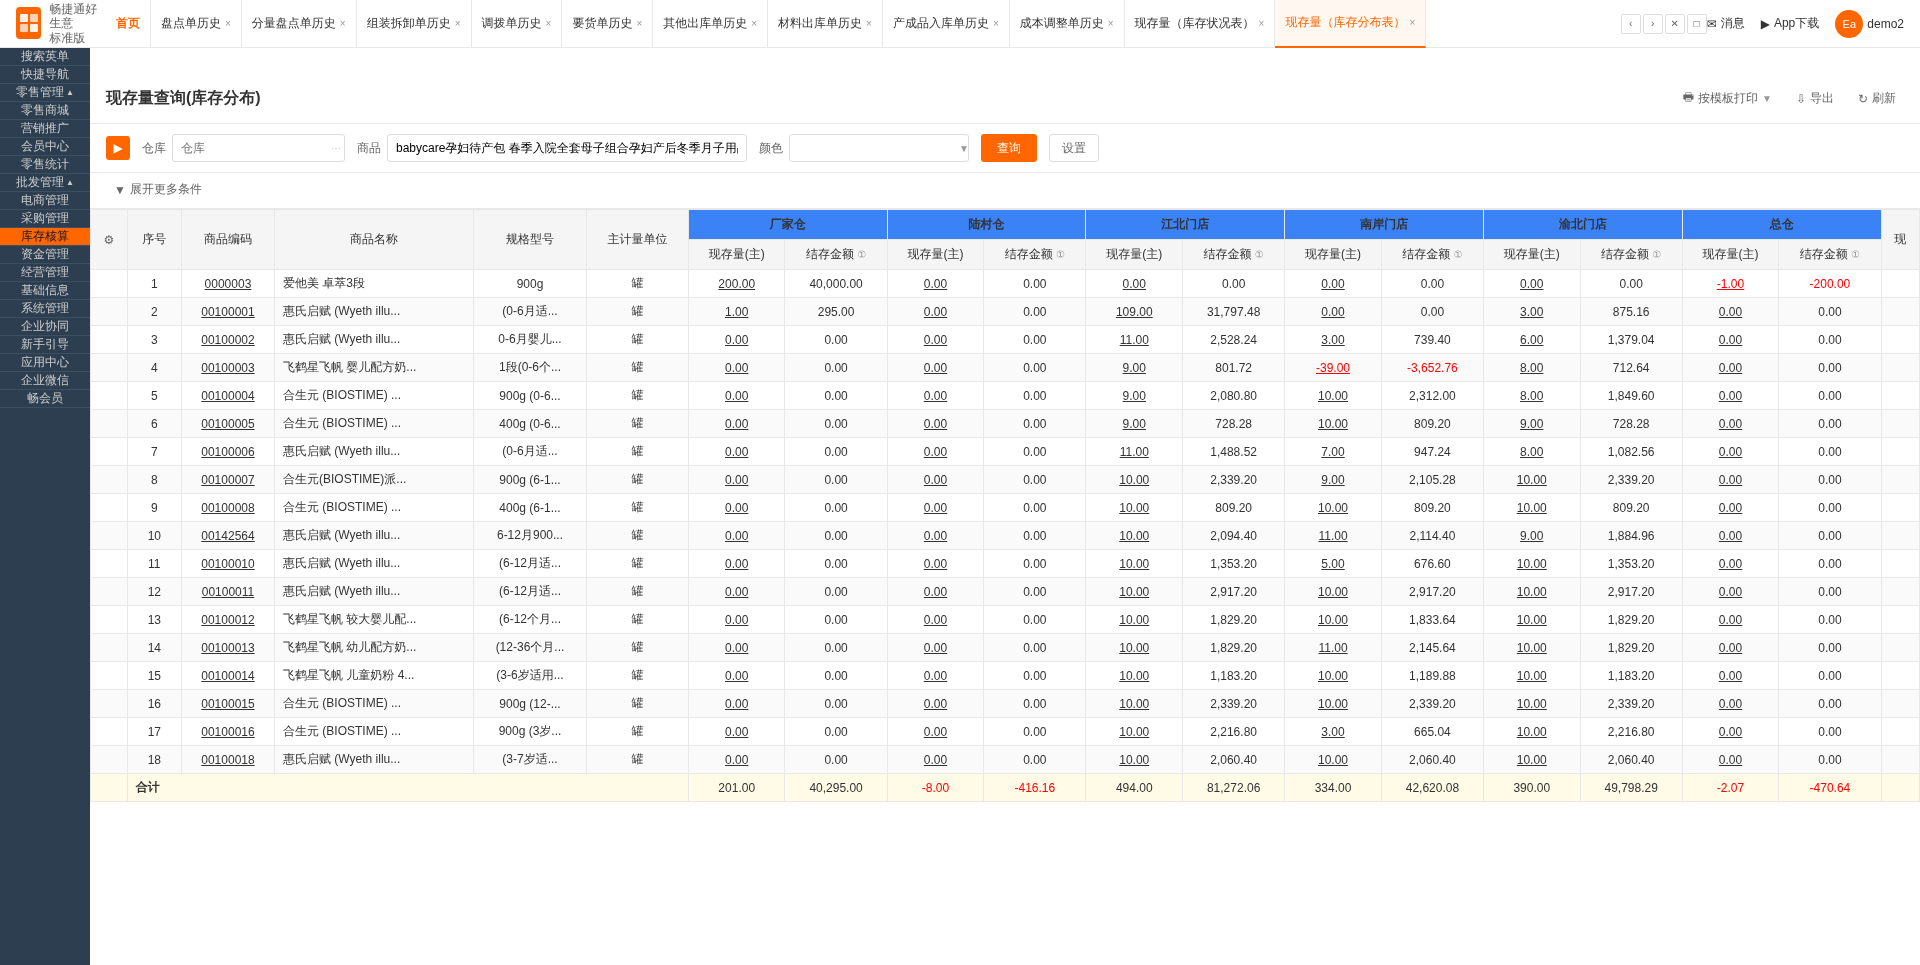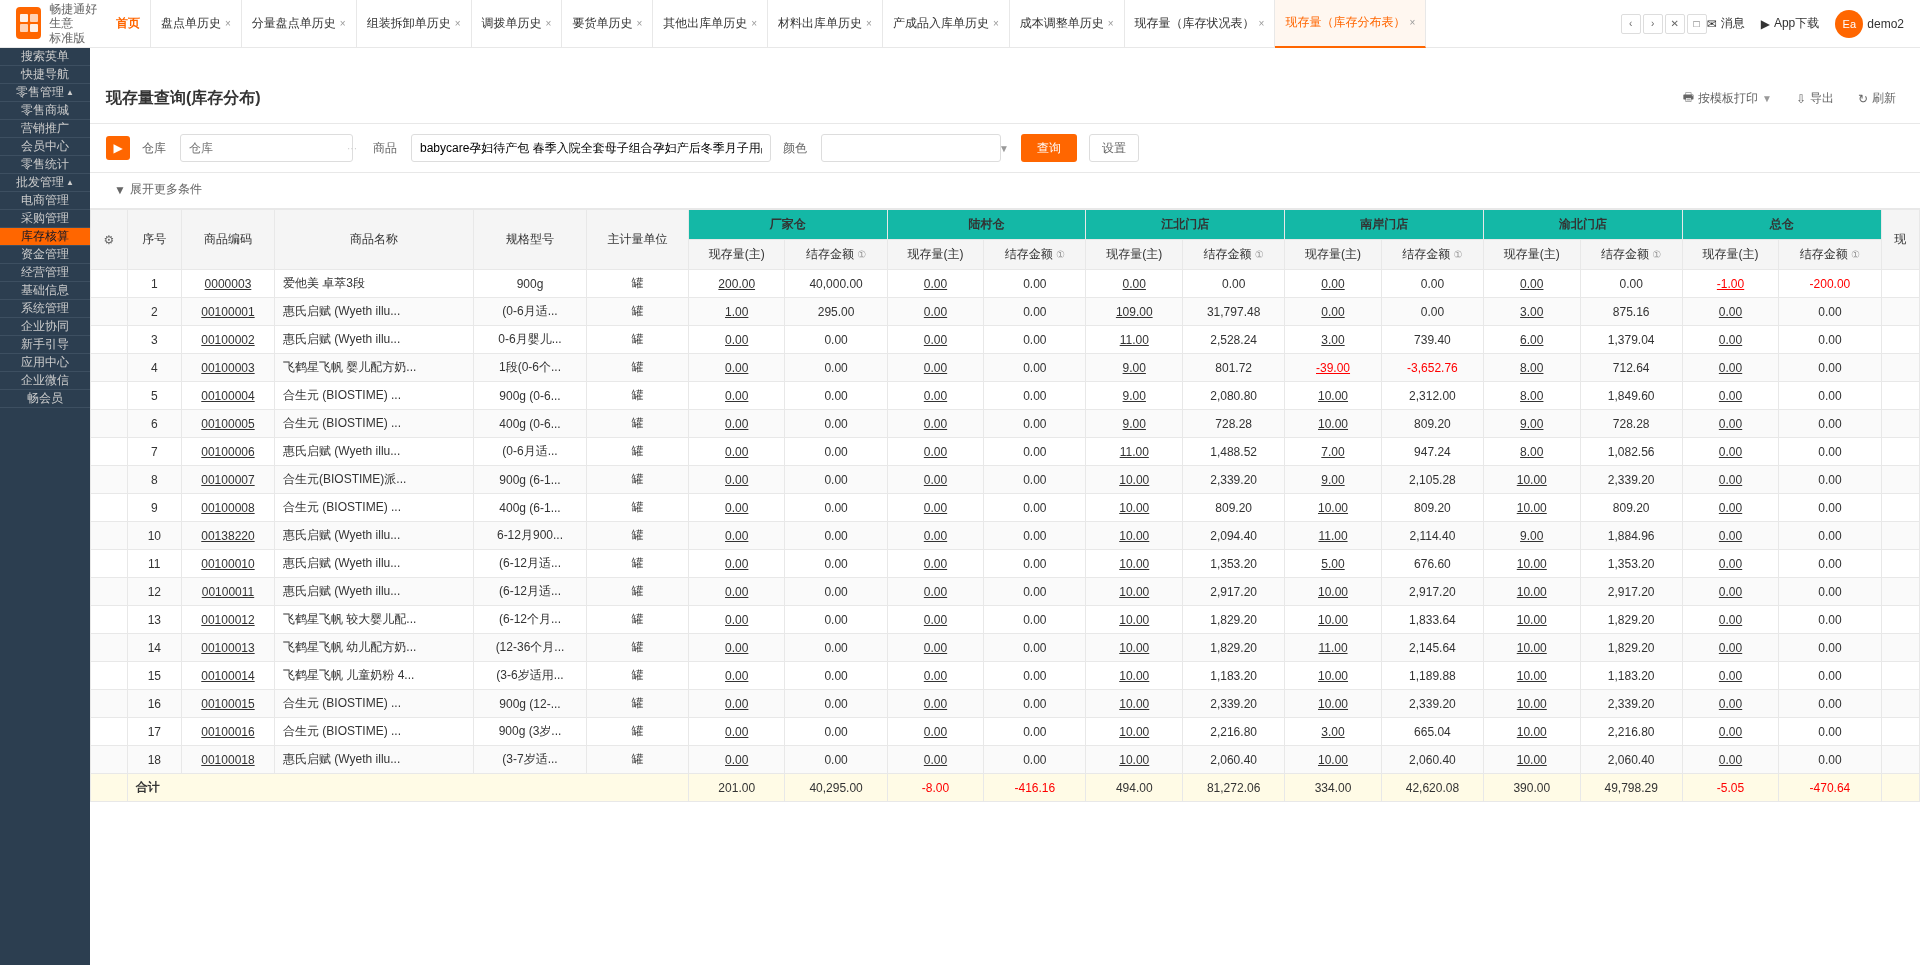--- a/index.html
+++ b/index.html
@@ -193,21 +193,21 @@
       background: #ff6600;
       border-radius: 3px;
       display: flex; align-items: center; justify-content: center;
       color: white;
       cursor: pointer;
       flex-shrink: 0;
     }
     .filter-field {
       display: flex;
       align-items: center;
-      gap: 14px;
+      gap: 6px;
     }
     .filter-label { color: #666; font-size: 12px; flex-shrink: 0; }
     .filter-input {
       border: 1px solid #ddd;
       border-radius: 3px;
       padding: 4px 8px;
       font-size: 12px;
       height: 28px;
       min-width: 100px;
     }
@@ -261,21 +261,21 @@
       padding: 6px 8px;
       text-align: center;
       font-weight: normal;
       color: #333;
       white-space: nowrap;
       position: sticky;
       top: 0;
       z-index: 10;
     }
     .data-table th.group-header {
-      background: #14b8a6;
+      background: #3b82f6;
       font-weight: bold;
     }
     .data-table td {
       border: 1px solid #e8e8e8;
       padding: 5px 8px;
       text-align: center;
       white-space: nowrap;
     }
     .data-table tr:nth-child(even) td { background: #fafafa; }
     .data-table td.text-left { text-align: left; }
@@ -652,21 +652,21 @@
       <td class="">809.20</td>
       <td class="underline">10.00</td>
       <td>809.20</td>
       <td class="underline ">0.00</td>
       <td class="">0.00</td>
       <td></td>
     </tr>
             <tr>
       <td></td>
       <td>10</td>
-      <td class="underline">00138220</td>
+      <td class="underline">00142564</td>
       <td class="text-left">惠氏启赋 (Wyeth illu...</td>
       <td>6-12月900...</td>
       <td>罐</td>
       <td class="underline">0.00</td>
       <td>0.00</td>
       <td class="underline">0.00</td>
       <td>0.00</td>
       <td class="underline">10.00</td>
       <td>2,094.40</td>
       <td class="underline ">11.00</td>
@@ -853,21 +853,21 @@
     <td>201.00</td>
     <td>40,295.00</td>
     <td class="red">-8.00</td>
     <td class="red">-416.16</td>
     <td>494.00</td>
     <td>81,272.06</td>
     <td>334.00</td>
     <td>42,620.08</td>
     <td>390.00</td>
     <td>49,798.29</td>
-    <td class="red">-5.05</td>
+    <td class="red">-2.07</td>
     <td class="red">-470.64</td>
     <td></td>
   </tr>
           </tfoot>
       </table>
     </div>
   </div>
 </div>
 
 </body></html>

